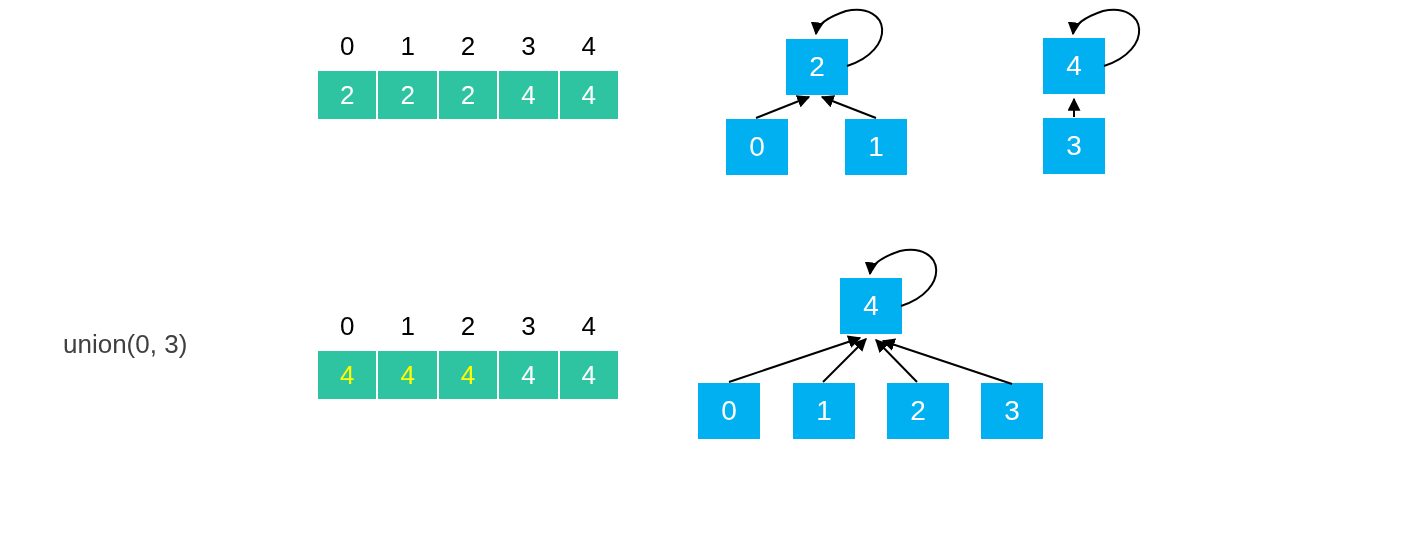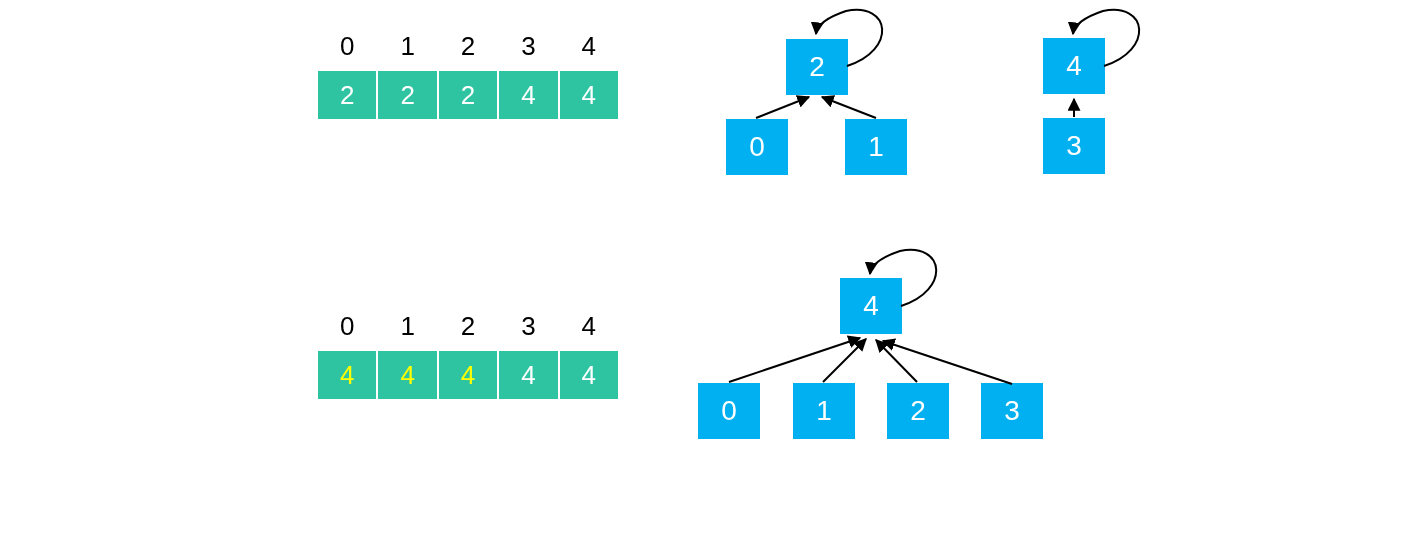--- a/index.html
+++ b/index.html
@@ -78,20 +78,21 @@
     </div>
     <div class="cell-row">
       <div class="cell">2</div>
       <div class="cell">2</div>
       <div class="cell">2</div>
       <div class="cell">4</div>
       <div class="cell">4</div>
     </div>
   </div>
 
+  <div class="op-label">union(0, 3)</div>
 
   <div class="array-block after">
     <div class="index-row">
       <span class="idx">0</span>
       <span class="idx">1</span>
       <span class="idx">2</span>
       <span class="idx">3</span>
       <span class="idx">4</span>
     </div>
     <div class="cell-row">

